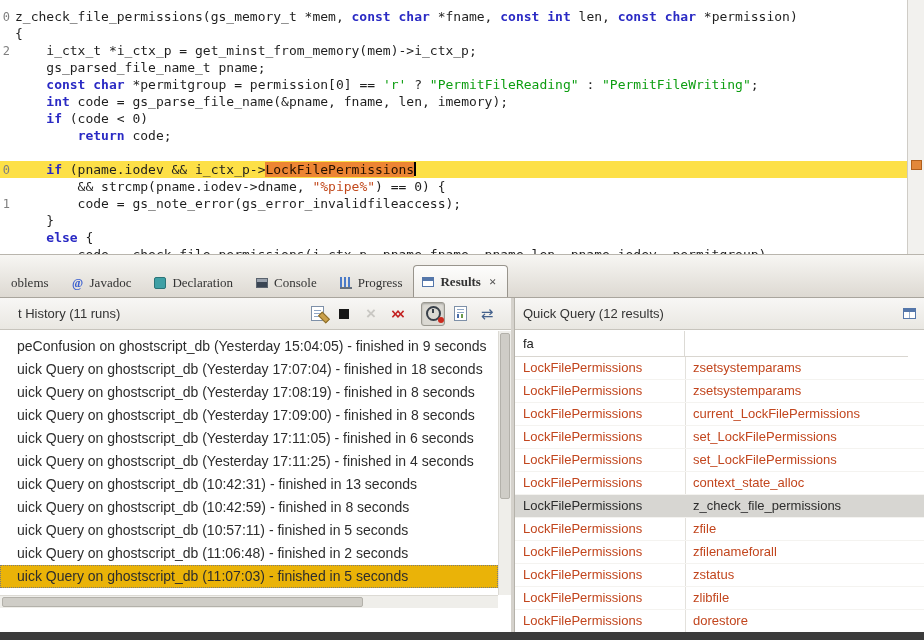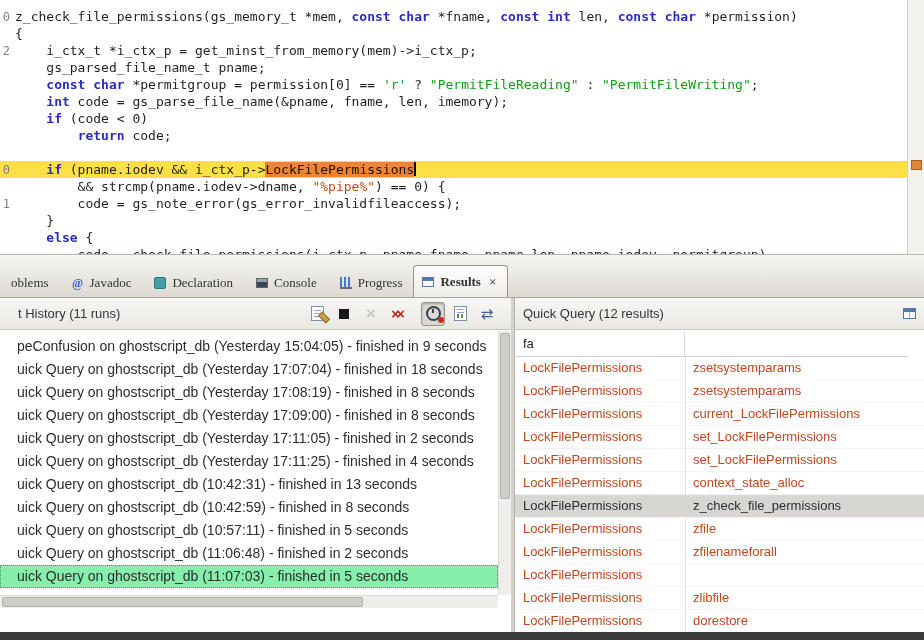--- a/index.html
+++ b/index.html
@@ -68,21 +68,21 @@
         background:repeating-linear-gradient(to bottom,#8fa6c4 0 1px,rgba(0,0,0,0) 1px 3px);}
   [data-name="report-icon"]::after{content:"";position:absolute;left:2px;bottom:2px;width:2px;height:4px;background:#4a6da8;box-shadow:4px 0 0 #6b9a4a;}
   [data-name="compare-icon"]::before{content:"⇄";font-size:15px;color:#44618c;line-height:1;}
   [data-name="results-table-icon"]{width:13px;height:11px;border:1px solid #5577aa;background:linear-gradient(#5577aa 0 3px,#fff 3px);box-sizing:border-box;}
   [data-name="results-table-icon"]::after{content:"";position:absolute;left:5px;top:3px;bottom:0;width:1px;background:#9ab0cc;}
   .hdr-icon{margin-left:auto;margin-right:8px;position:relative;}
 
   
   .run-list{position:absolute;left:0;top:33px;right:13px;height:260px;overflow:hidden;padding-top:4px;}
   .run-item{height:23px;line-height:23px;font-size:14px;color:#2d2d2d;white-space:nowrap;overflow:hidden;padding-left:17px;}
-  .run-item.selected{background:#86efac;outline:1px dotted #7a7a7a;outline-offset:-1px;}
+  .run-item.selected{background:#eab308;outline:1px dotted #7a7a7a;outline-offset:-1px;}
   .vscroll{position:absolute;right:0;top:33px;width:13px;height:264px;background:#efeeea;border-left:1px solid #dcdad4;box-sizing:border-box;}
   .vscroll .thumb{position:absolute;left:1px;right:1px;top:2px;height:62%;background:#cfcdc7;border:1px solid #b3b1aa;border-radius:2px;}
   .hscroll{position:absolute;left:0;top:297px;right:13px;height:13px;background:#efeeea;border-top:1px solid #dcdad4;box-sizing:border-box;}
   .hscroll .thumb{position:absolute;top:1px;bottom:1px;left:2px;width:72%;background:#cfcdc7;border:1px solid #b3b1aa;border-radius:2px;}
 
   
   .filter-row{position:absolute;left:0;top:33px;right:16px;height:26px;background:#fff;border-bottom:1px solid #d9d6d0;box-sizing:border-box;}
   .filter-box{position:absolute;left:0;top:0;width:170px;height:25px;line-height:25px;padding-left:8px;font-size:13px;color:#222;
               border-right:1px solid #dcdad5;box-sizing:border-box;}
   .col-div{position:absolute;left:170px;top:59px;bottom:0;width:1px;background:#e3e1dc;}
@@ -159,21 +159,21 @@
           <div class="tbtn" data-name="compare-button">
             <span class="glyph" data-name="compare-icon"></span>
           </div>
         </div>
     </div>
     <div class="run-list" id="run-list" data-name="history-run-list">
         <div class="run-item" data-name="history-run-item">peConfusion on ghostscript_db (Yesterday 15:04:05) - finished in 9 seconds</div>
         <div class="run-item" data-name="history-run-item">uick Query on ghostscript_db (Yesterday 17:07:04) - finished in 18 seconds</div>
         <div class="run-item" data-name="history-run-item">uick Query on ghostscript_db (Yesterday 17:08:19) - finished in 8 seconds</div>
         <div class="run-item" data-name="history-run-item">uick Query on ghostscript_db (Yesterday 17:09:00) - finished in 8 seconds</div>
-        <div class="run-item" data-name="history-run-item">uick Query on ghostscript_db (Yesterday 17:11:05) - finished in 2 seconds</div>
+        <div class="run-item" data-name="history-run-item">uick Query on ghostscript_db (Yesterday 17:11:05) - finished in 6 seconds</div>
         <div class="run-item" data-name="history-run-item">uick Query on ghostscript_db (Yesterday 17:11:25) - finished in 4 seconds</div>
         <div class="run-item" data-name="history-run-item">uick Query on ghostscript_db (10:42:31) - finished in 13 seconds</div>
         <div class="run-item" data-name="history-run-item">uick Query on ghostscript_db (10:42:59) - finished in 8 seconds</div>
         <div class="run-item" data-name="history-run-item">uick Query on ghostscript_db (10:57:11) - finished in 5 seconds</div>
         <div class="run-item" data-name="history-run-item">uick Query on ghostscript_db (11:06:48) - finished in 2 seconds</div>
         <div class="run-item selected" data-name="history-run-item">uick Query on ghostscript_db (11:07:03) - finished in 5 seconds</div>
       </div>
     <div class="vscroll" data-name="history-vertical-scrollbar">
         <div class="thumb" data-name="scrollbar-thumb"></div>
       </div>
@@ -223,20 +223,21 @@
         <div class="res-row" data-name="results-row">
           <span class="c1" data-name="result-source-cell">LockFilePermissions</span>
           <span class="c2" data-name="result-target-cell">zfile</span>
         </div>
         <div class="res-row" data-name="results-row">
           <span class="c1" data-name="result-source-cell">LockFilePermissions</span>
           <span class="c2" data-name="result-target-cell">zfilenameforall</span>
         </div>
         <div class="res-row" data-name="results-row">
           <span class="c1" data-name="result-source-cell">LockFilePermissions</span>
+          <span class="c2" data-name="result-target-cell">zstatus</span>
         </div>
         <div class="res-row" data-name="results-row">
           <span class="c1" data-name="result-source-cell">LockFilePermissions</span>
           <span class="c2" data-name="result-target-cell">zlibfile</span>
         </div>
         <div class="res-row" data-name="results-row">
           <span class="c1" data-name="result-source-cell">LockFilePermissions</span>
           <span class="c2" data-name="result-target-cell">dorestore</span>
         </div>
       </div>

